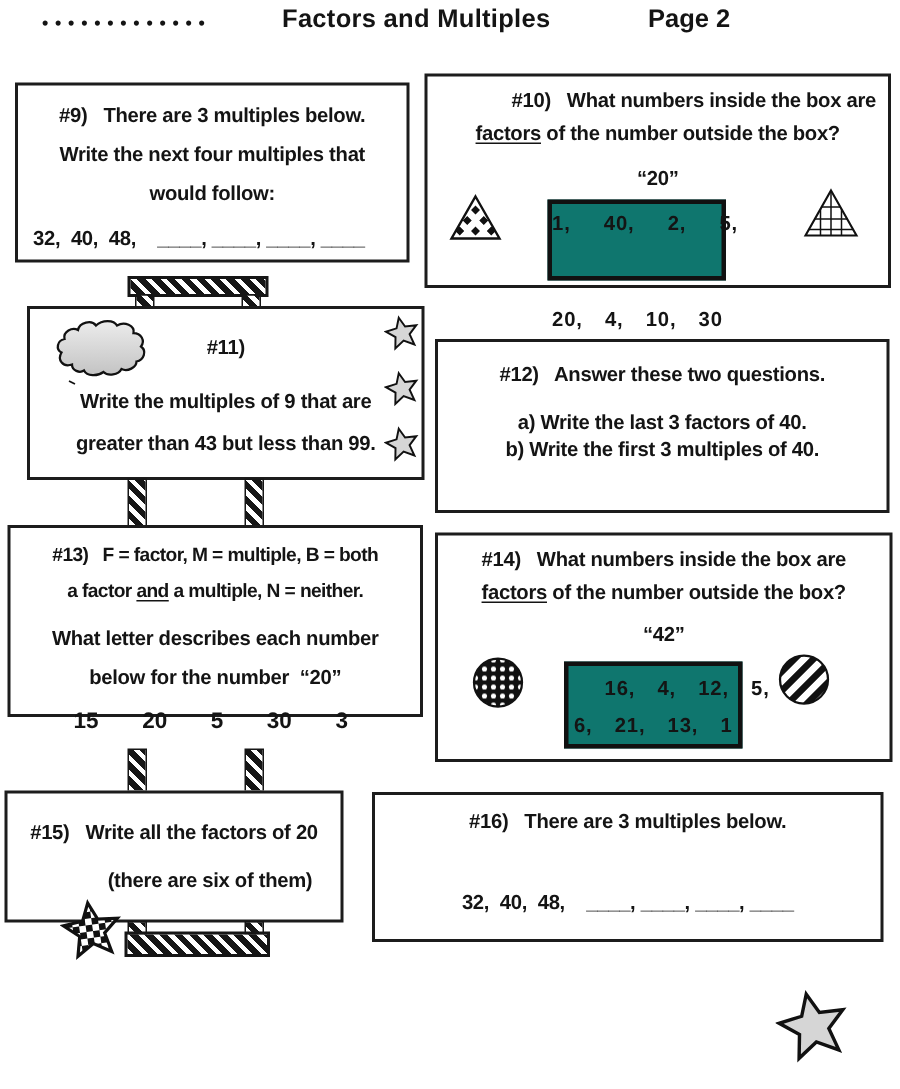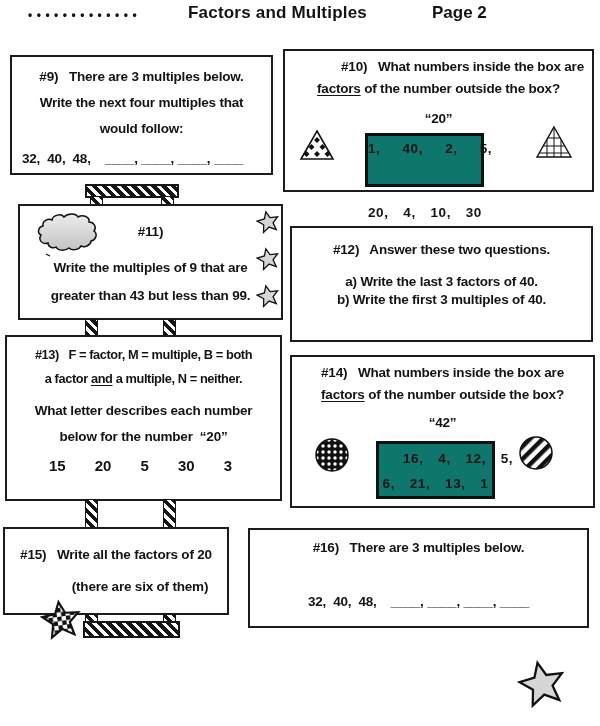--- a/index.html
+++ b/index.html
@@ -144,21 +144,21 @@
 
   <div class="qbox" style="left:290px;top:226px;width:303px;height:116px;">
     <div class="line" style="top:14px;">#12)   Answer these two questions.</div>
     <div class="line" style="top:46px;">a) Write the last 3 factors of 40.</div>
     <div class="line" style="top:64px;text-align:center;">b) Write the first 3 multiples of 40.</div>
   </div>
 
   <div class="hatch post" style="left:85px;top:319px;width:13px;height:32px;"></div>
   <div class="hatch post" style="left:163px;top:319px;width:13px;height:32px;"></div>
 
-  <div class="qbox" style="left:5px;top:335px;width:277px;height:166px;">
+  <div class="qbox" style="left:5px;top:350px;width:277px;height:128px;">
     <div class="line sm" style="top:10px;">#13)   F = factor, M = multiple, B = both</div>
     <div class="line sm" style="top:34px;"><span>a factor </span><span class="ul">and</span><span> a multiple, N = neither.</span></div>
     <div class="line" style="top:66px;">What letter describes each number</div>
     <div class="line" style="top:92px;">below for the number  “20”</div>
     <div class="numrow" style="left:42px;right:48px;top:120px;">
       <span>15</span>
       <span>20</span>
       <span>5</span>
       <span>30</span>
       <span>3</span>

